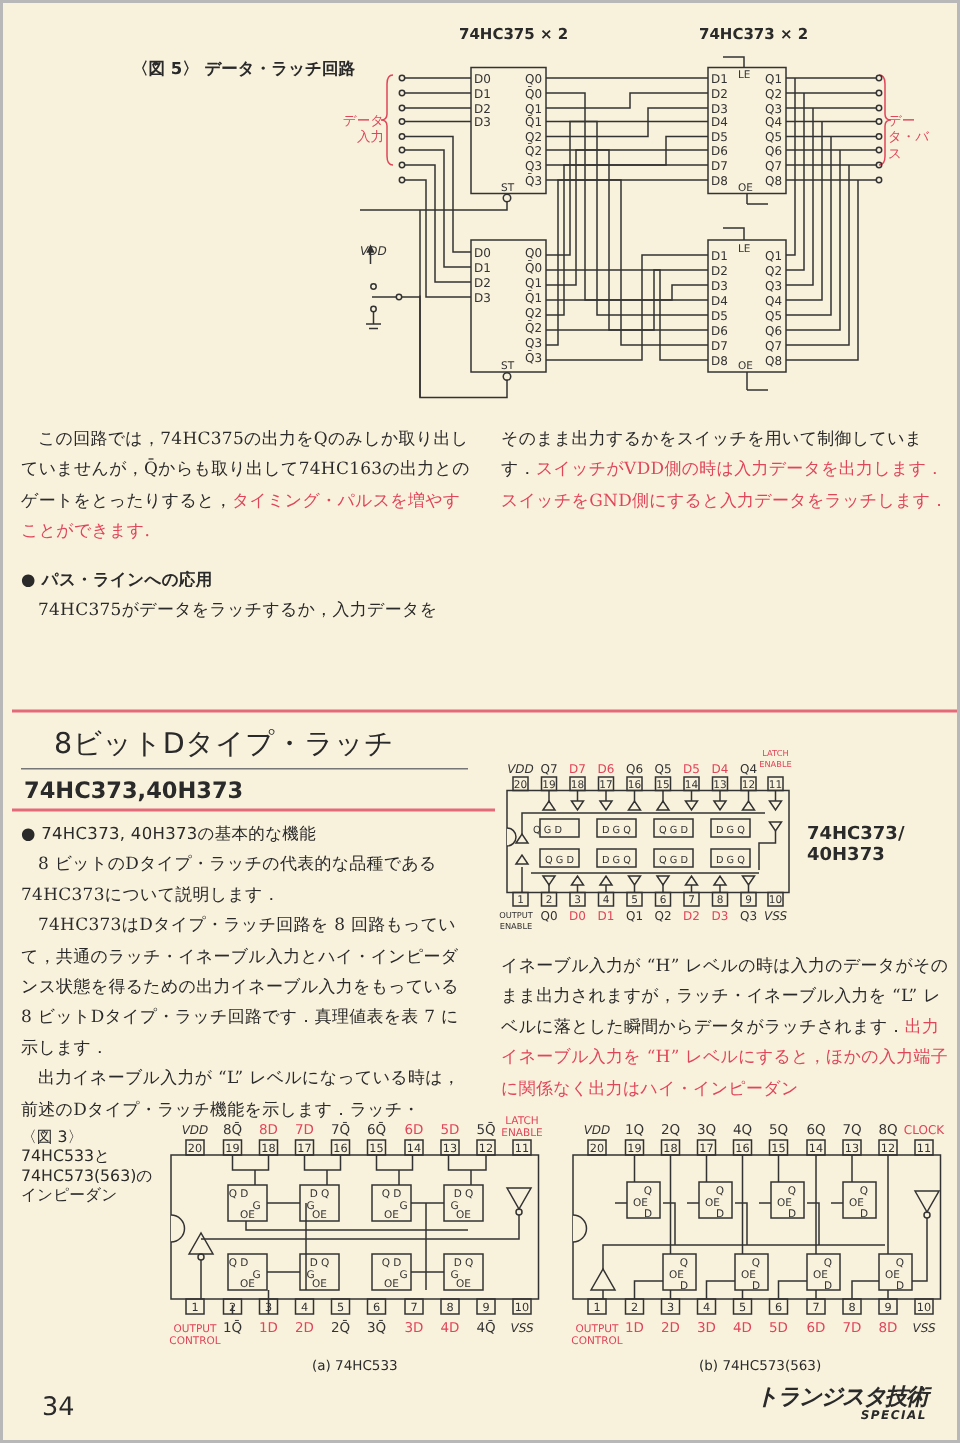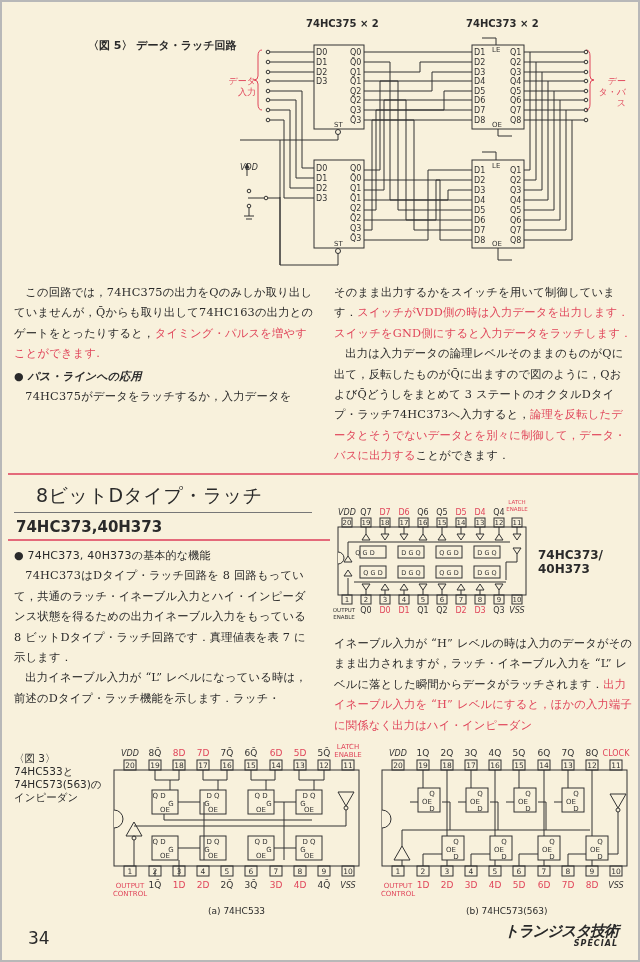--- a/index.html
+++ b/index.html
@@ -6,21 +6,21 @@
   html, body { width: 640px; height: 962px; overflow: hidden; }
   body {
     background: #f8f1dc;
     font-family: "DejaVu Serif", serif;
     color: #2a2a2a;
     position: relative;
   }
   .page-border { position: absolute; inset: 0; border: 2px solid #b8b8b8; pointer-events: none; }
   .abs { position: absolute; }
   .sans { font-family: "DejaVu Sans", sans-serif; }
-  .red { color: #e0455a; text-align: right; }
+  .red { color: #e0455a; }
   .fig-title { left: 88px; top: 38px; font-size: 11px; font-weight: bold; font-family: "DejaVu Sans", sans-serif; }
   .chip-label { font-family: "DejaVu Sans", sans-serif; font-weight: bold; font-size: 10px; }
   .body-text { font-size: 11.3px; line-height: 20.4px; letter-spacing: 0.2px; }
   .body-text p { text-indent: 1em; }
   .body-text p.noindent { text-indent: 0; }
   .bullet-head { font-family: "DejaVu Sans", sans-serif; font-weight: bold; font-size: 11px; }
   .bullet-head::before { content: "● "; }
   .section-rule-red { height: 2px; background: #e46a7a; }
   .section-rule-gray { height: 1px; background: #777; }
   .section-title { font-family: "DejaVu Sans", sans-serif; font-size: 19px; letter-spacing: 0.5px; }
@@ -168,37 +168,37 @@
       <text x="510" y="233">Q7</text>
       <text x="510" y="243">Q8</text>
     <text x="492" y="168" font-size="7">LE</text>
       <text x="492" y="246" font-size="7">OE</text>
     <text x="240" y="170" font-style="italic" font-size="8">VDD</text>
   </g>
 </svg>
 
 <div class="abs body-text" style="left:14px;top:283px;width:300px;">
   <p><span>この回路では，74HC375の出力をQのみしか取り出していませんが，Q̄からも取り出して74HC163の出力とのゲートをとったりすると，</span><span class="red">タイミング・パルスを増やすことができます.</span></p>
-  <div class="bullet-head" style="margin-top:2px;font-style:italic;">パス・ラインへの応用</div>
+  <div class="bullet-head" style="margin-top:12px;">パス・ラインへの応用</div>
   <p>74HC375がデータをラッチするか，入力データを</p>
 </div>
 
 <div class="abs body-text" style="left:334px;top:283px;width:298px;">
   <p class="noindent"><span>そのまま出力するかをスイッチを用いて制御しています．</span><span class="red">スイッチがVDD側の時は入力データを出力します．スイッチをGND側にすると入力データをラッチします．</span></p>
-  <p><span>出力は入力データの論理レベルそのままのものがQに出て，反転したものがQ̄に出ますので図のように，QおよびQ̄どうしをまとめて 3 ステートのオクタルDタイプ・ラッチ74HC373へ入力すると，</span><span class="red">論理を反転したデータとそうでないデータとを別々に制御して，データ・バスに出力する</span><span>ことができます．</span></p>
 </div>
 
 <div class="abs section-rule-red" style="left:8px;top:473px;width:630px;"></div>
 <div class="abs section-title" style="left:16px;top:483px;margin-left:20px;">8ビットDタイプ・ラッチ</div>
 <div class="abs section-rule-gray" style="left:14px;top:512px;width:298px;"></div>
 <div class="abs section-sub" style="left:16px;top:518px;">74HC373,40H373</div>
 <div class="abs section-rule-red" style="left:8px;top:539px;width:322px;"></div>
 
 <div class="abs body-text" style="left:14px;top:546px;width:300px;">
   <div class="bullet-head" style="font-weight:normal;">74HC373, 40H373の基本的な機能</div>
+  <p>8 ビットのDタイプ・ラッチの代表的な品種である74HC373について説明します．</p>
   <p>74HC373はDタイプ・ラッチ回路を 8 回路もっていて，共通のラッチ・イネーブル入力とハイ・インピーダンス状態を得るための出力イネーブル入力をもっている 8 ビットDタイプ・ラッチ回路です．真理値表を表 7 に示します．</p>
   <p>出力イネーブル入力が “L” レベルになっている時は，前述のDタイプ・ラッチ機能を示します．ラッチ・</p>
 </div>
 
 <div class="abs body-text" style="left:334px;top:634px;width:300px;">
   <p class="noindent"><span>イネーブル入力が “H” レベルの時は入力のデータがそのまま出力されますが，ラッチ・イネーブル入力を “L” レベルに落とした瞬間からデータがラッチされます．</span><span class="red">出力イネーブル入力を “H” レベルにすると，ほかの入力端子に関係なく出力はハイ・インピーダン</span></p>
 </div>
 
 <svg class="abs" style="left:330px;top:492px;" width="210" height="135">
   <g stroke="#333" stroke-width="1" fill="none">

